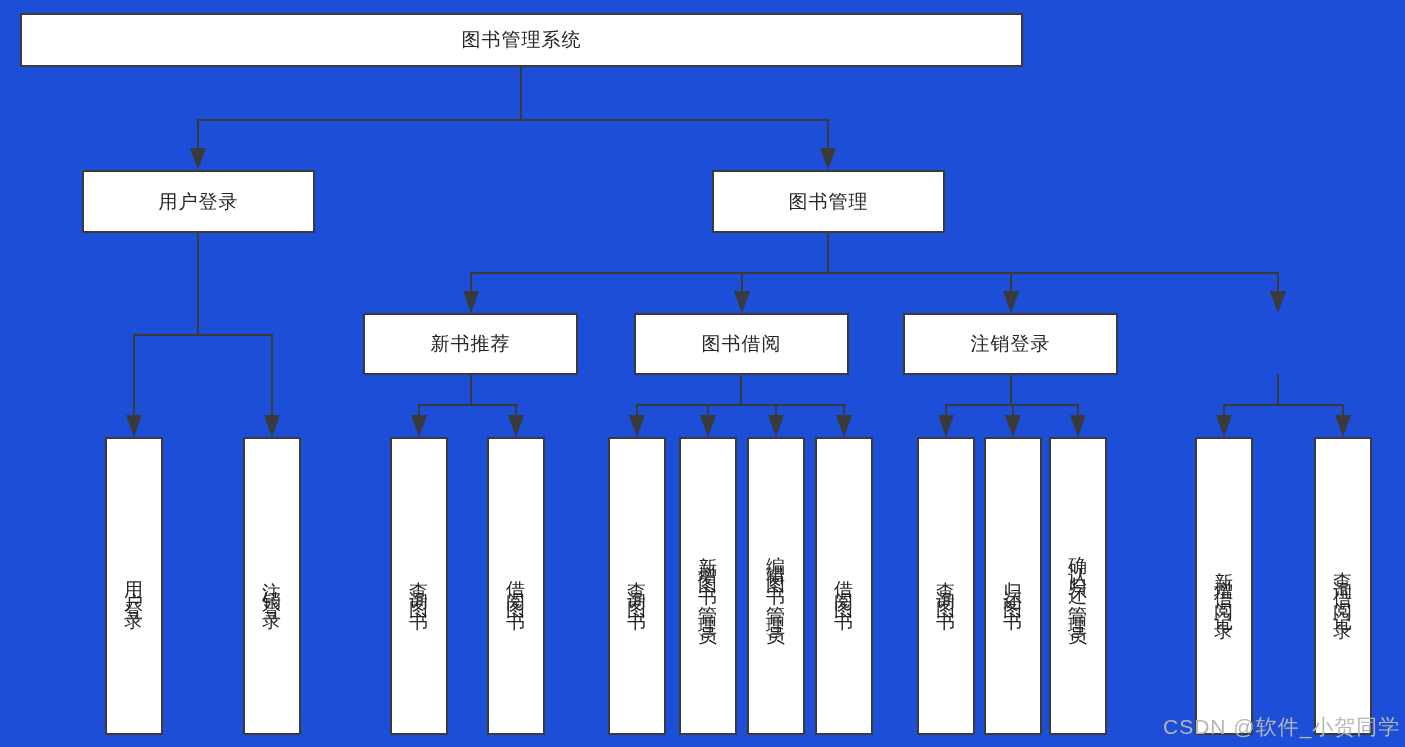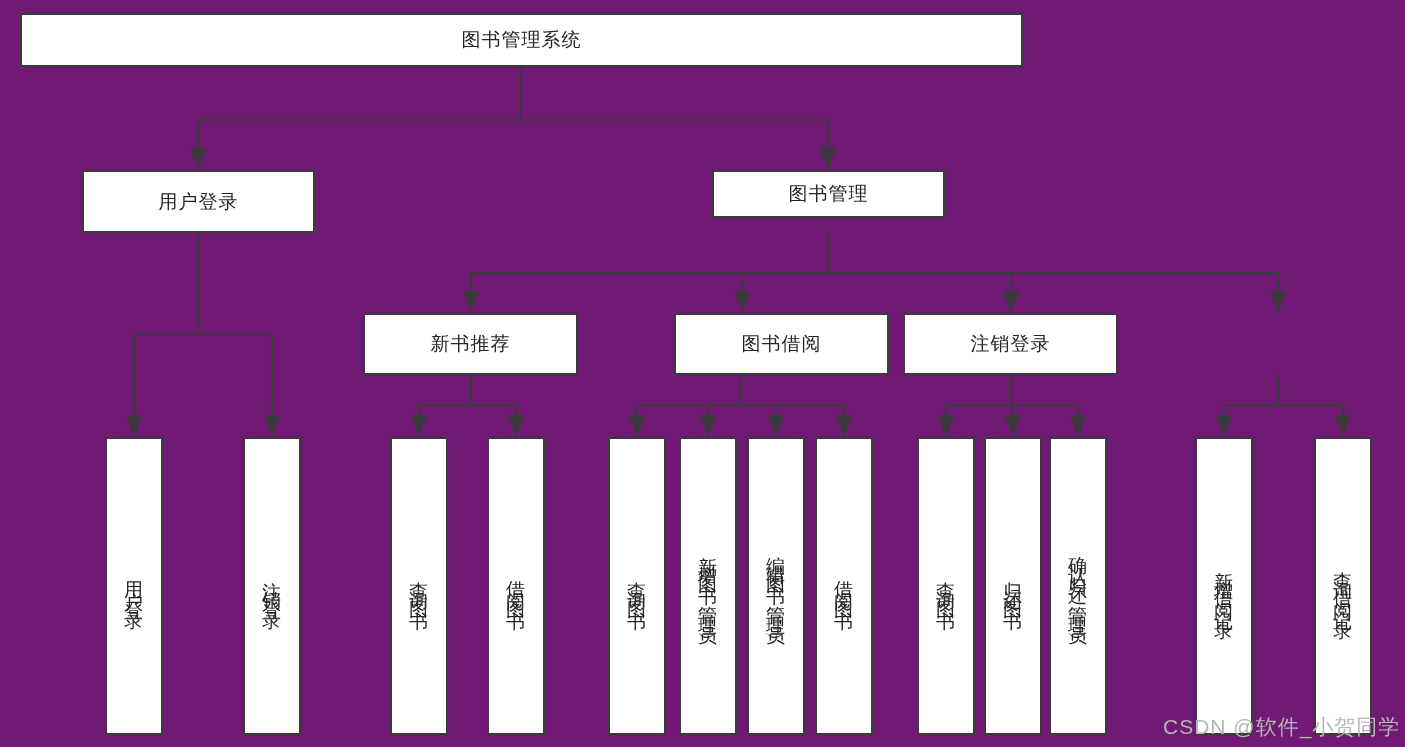--- a/index.html
+++ b/index.html
@@ -5,21 +5,21 @@
   html, body {
     margin: 0;
     padding: 0;
     background: #ffffff;
     font-family: "Liberation Sans", "DejaVu Sans", sans-serif;
   }
   #canvas {
     position: relative;
     width: 1405px;
     height: 747px;
-    background: #701a75;
+    background: #1d4ed8;
     overflow: hidden;
   }
   
   .bx {
     position: absolute;
     background: #ffffff;
     border: 2px solid #3a3a3a;
     box-sizing: border-box;
     display: flex;
     align-items: center;
@@ -70,21 +70,21 @@
   <div class="vl" style="left:520px; top:66px; height:54px;"></div>
   <div class="hl" style="left:197px; top:119px; width:633px;"></div>
   <div class="vl" style="left:197px; top:119px; height:32px;"></div>
   <div class="arr" style="left:190px; top:148px;"></div>
   <div class="vl" style="left:827px; top:119px; height:32px;"></div>
   <div class="arr" style="left:820px; top:148px;"></div>
 
   <div class="bx" style="left:82px; top:170px; width:233px; height:63px;">
     <span>用户登录</span>
   </div>
-  <div class="bx" style="left:712px; top:170px; width:233px; height:48px;">
+  <div class="bx" style="left:712px; top:170px; width:233px; height:63px;">
     <span>图书管理</span>
   </div>
 
   <div class="vl" style="left:197px; top:233px; height:102px;"></div>
   <div class="hl" style="left:133px; top:334px; width:140px;"></div>
   <div class="vl" style="left:133px; top:334px; height:84px;"></div>
   <div class="arr" style="left:126px; top:415px;"></div>
   <div class="vl" style="left:271px; top:334px; height:84px;"></div>
   <div class="arr" style="left:264px; top:415px;"></div>
 
@@ -95,21 +95,21 @@
   <div class="vl" style="left:741px; top:272px; height:22px;"></div>
   <div class="arr" style="left:734px; top:291px;"></div>
   <div class="vl" style="left:1010px; top:272px; height:22px;"></div>
   <div class="arr" style="left:1003px; top:291px;"></div>
   <div class="vl" style="left:1277px; top:272px; height:22px;"></div>
   <div class="arr" style="left:1270px; top:291px;"></div>
 
   <div class="bx" style="left:363px; top:313px; width:215px; height:62px;">
     <span>新书推荐</span>
   </div>
-  <div class="bx" style="left:634px; top:313px; width:215px; height:62px;margin-left:40px;">
+  <div class="bx" style="left:634px; top:313px; width:215px; height:62px;">
     <span>图书借阅</span>
   </div>
   <div class="bx" style="left:903px; top:313px; width:215px; height:62px;">
     <span>注销登录</span>
   </div>
 
   <div class="vl" style="left:470px; top:374px; height:32px;"></div>
   <div class="hl" style="left:418px; top:404px; width:100px;"></div>
   <div class="vl" style="left:418px; top:404px; height:14px;"></div>
   <div class="arr" style="left:411px; top:415px;"></div>

